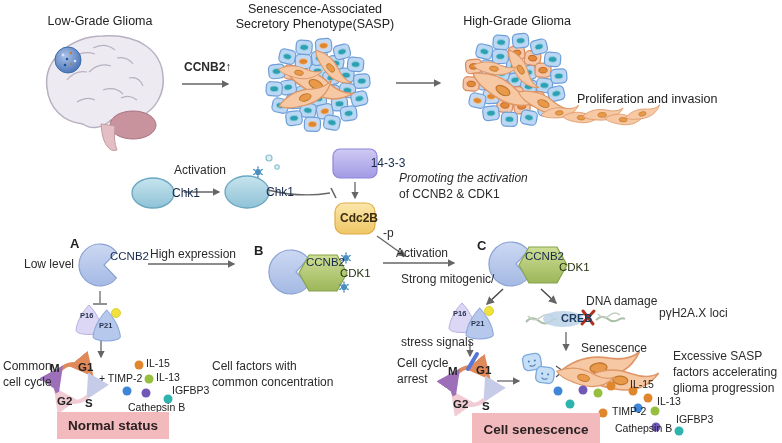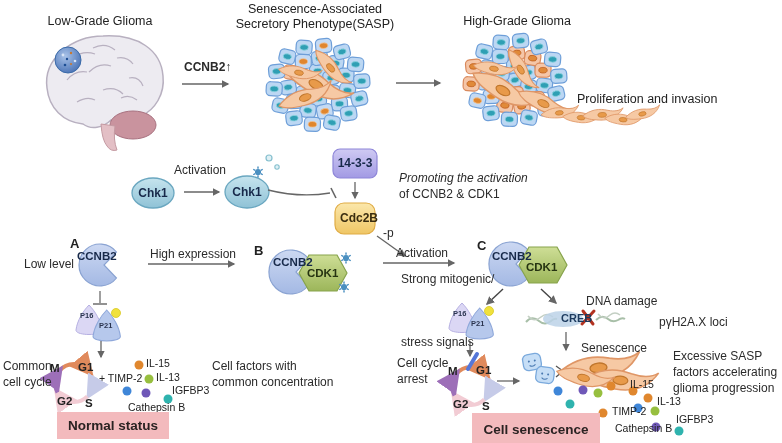--- a/index.html
+++ b/index.html
@@ -1,21 +1,21 @@
 <!DOCTYPE html>
 <html><head>
 <meta charset="utf-8">
 <style>
   html,body{margin:0;padding:0;background:#fff;}
   .canvas{position:relative;width:782px;height:443px;background:#ffffff;
     font-family:"Liberation Sans",sans-serif;color:#2b2b2b;overflow:hidden;}
   .lbl{position:absolute;font-size:12px;line-height:1.2;white-space:nowrap;}
   .title{font-size:12.5px;color:#222;}
   .ctr{text-align:center;}
-  .shape-label{font-weight:bold;color:#17294a;}
+  .shape-label{font-weight:normal;color:#17294a;padding-left:33px;}
   .tiny{font-size:7.5px;font-weight:bold;color:#2b3550;}
   .cyc{font-size:11.5px;font-weight:600;color:#222;}
   .dotlbl{font-size:10.5px;color:#222;}
   .letter{font-size:13px;font-weight:600;color:#222;}
   .status-box{position:absolute;background:#f3babd;display:flex;align-items:center;
     justify-content:center;font-weight:600;font-size:13.5px;color:#2a2222;}
   svg{position:absolute;left:0;top:0;}
 </style>
 </head>
 <body>
@@ -343,21 +343,21 @@
 
 <div class="lbl letter" style="left:477px;top:238px;">C</div>
 <div class="lbl shape-label" style="left:492px;top:250px;font-size:11.5px;">CCNB2</div>
 <div class="lbl shape-label" style="left:526px;top:261px;font-size:11.5px;color:#253311;">CDK1</div>
 <div class="lbl" style="left:401px;top:272px;">Strong mitogenic/</div>
 <div class="lbl" style="left:401px;top:288px;margin-top:47px;">stress signals</div>
 <div class="lbl tiny" style="left:453px;top:309px;">P16</div>
 <div class="lbl tiny" style="left:471px;top:319px;">P21</div>
 <div class="lbl" style="left:586px;top:294px;">DNA damage</div>
 <div class="lbl" style="left:561px;top:312px;font-weight:bold;font-size:11px;color:#1c3a5e;">CREB</div>
-<div class="lbl" style="left:617px;top:315px;padding-left:42px;">pγH2A.X loci</div>
+<div class="lbl" style="left:617px;top:306px;padding-left:42px;">pγH2A.X loci</div>
 
 <div class="lbl" style="left:3px;top:359px;">Common</div>
 <div class="lbl" style="left:3px;top:375px;">cell cycle</div>
 <div class="lbl cyc" style="left:50px;top:362px;">M</div>
 <div class="lbl cyc" style="left:78px;top:361px;">G1</div>
 <div class="lbl cyc" style="left:57px;top:395px;">G2</div>
 <div class="lbl cyc" style="left:85px;top:397px;">S</div>
 <div class="lbl dotlbl" style="left:99px;top:372px;">+ TIMP-2</div>
 <div class="lbl dotlbl" style="left:146px;top:357px;">IL-15</div>
 <div class="lbl dotlbl" style="left:156px;top:371px;">IL-13</div>

